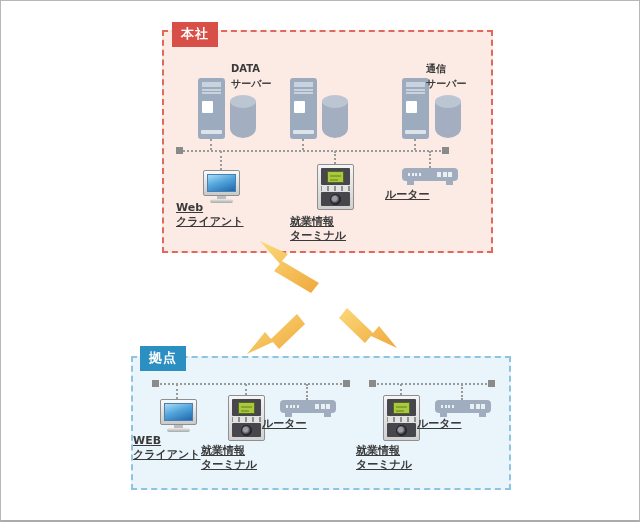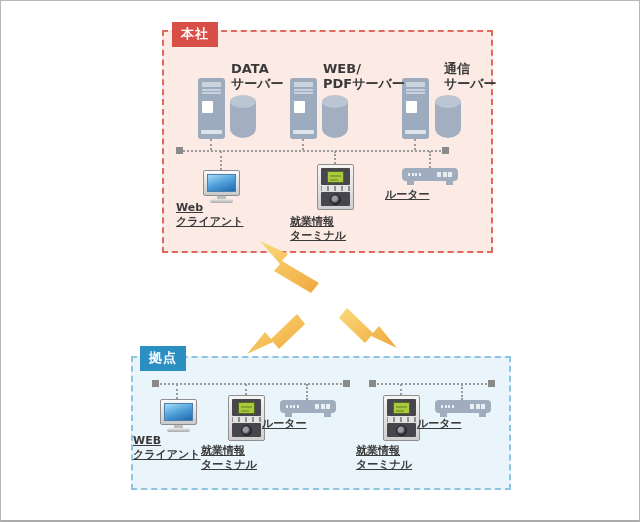--- a/index.html
+++ b/index.html
@@ -69,21 +69,21 @@
     border-radius:4px;}
   .router-body::before{content:'';position:absolute;left:6px;top:5px;width:14px;height:3px;
     background:repeating-linear-gradient(90deg,#eaeff4 0 2px,rgba(0,0,0,0) 2px 3.6px);}
   .router-body::after{content:'';position:absolute;right:5px;top:4px;width:16px;height:5px;
     background:repeating-linear-gradient(90deg,#eaeff4 0 4px,rgba(0,0,0,0) 4px 5.6px);}
   .router .foot{position:absolute;top:12px;width:7px;height:5px;background:#9fadbe;}
   .router .foot.l{left:5px;} .router .foot.r{right:5px;}
   
   .lbl{position:absolute;width:90px;text-align:left;font-size:11px;line-height:14px;
     font-weight:600;z-index:3;text-decoration:underline;}
-  .lbl-left{position:absolute;width:120px;text-align:left;font-size:13px;line-height:15px;
+  .lbl-left{position:absolute;width:120px;text-align:left;font-size:10px;line-height:15px;
     font-weight:600;z-index:3;}
   
   .wan{position:absolute;left:244px;top:281px;width:171px;height:37px;background:#dd0c12;
     border-radius:50%;z-index:6;display:flex;flex-direction:column;align-items:center;
     justify-content:center;color:#fff;font-weight:bold;font-size:13.5px;line-height:15px;}
   .bolts{position:absolute;left:0;top:0;z-index:5;pointer-events:none;}
 </style>
 </head>
 <body>
 
@@ -101,30 +101,29 @@
     </div>
   <div class="lbl-left" style="left:230px;top:60px;"><span>DATA</span><br><span>サーバー</span></div>
 
   <div class="tower" style="left:289px;top:77px;">
       <div class="vents"></div>
     </div>
   <div class="cyl" style="left:321px;top:94px;">
       <div class="cyl-body"></div>
       <div class="cyl-top"></div>
     </div>
-  <div class="lbl-left" style="left:322px;top:60px;"><span>WEB/</span><br><span>PDFサーバー</span></div>
 
   <div class="tower" style="left:401px;top:77px;">
       <div class="vents"></div>
     </div>
   <div class="cyl" style="left:434px;top:94px;">
       <div class="cyl-body"></div>
       <div class="cyl-top"></div>
     </div>
-  <div class="lbl-left" style="left:443px;top:60px;"><span>通信</span><br><span>サーバー</span></div>
+  <div class="lbl-left" style="left:425px;top:60px;"><span>通信</span><br><span>サーバー</span></div>
 
   <div class="hline" style="left:179px;top:149px;width:264px;"></div>
   <div class="node" style="left:175px;top:146px;"></div>
   <div class="node" style="left:441px;top:146px;"></div>
   <div class="vline" style="left:209px;top:138px;height:11px;"></div>
   <div class="vline" style="left:301px;top:138px;height:11px;"></div>
   <div class="vline" style="left:413px;top:138px;height:11px;"></div>
   <div class="vline" style="left:219px;top:150px;height:19px;"></div>
   <div class="vline" style="left:333px;top:150px;height:13px;"></div>
   <div class="vline" style="left:428px;top:150px;height:17px;"></div>

